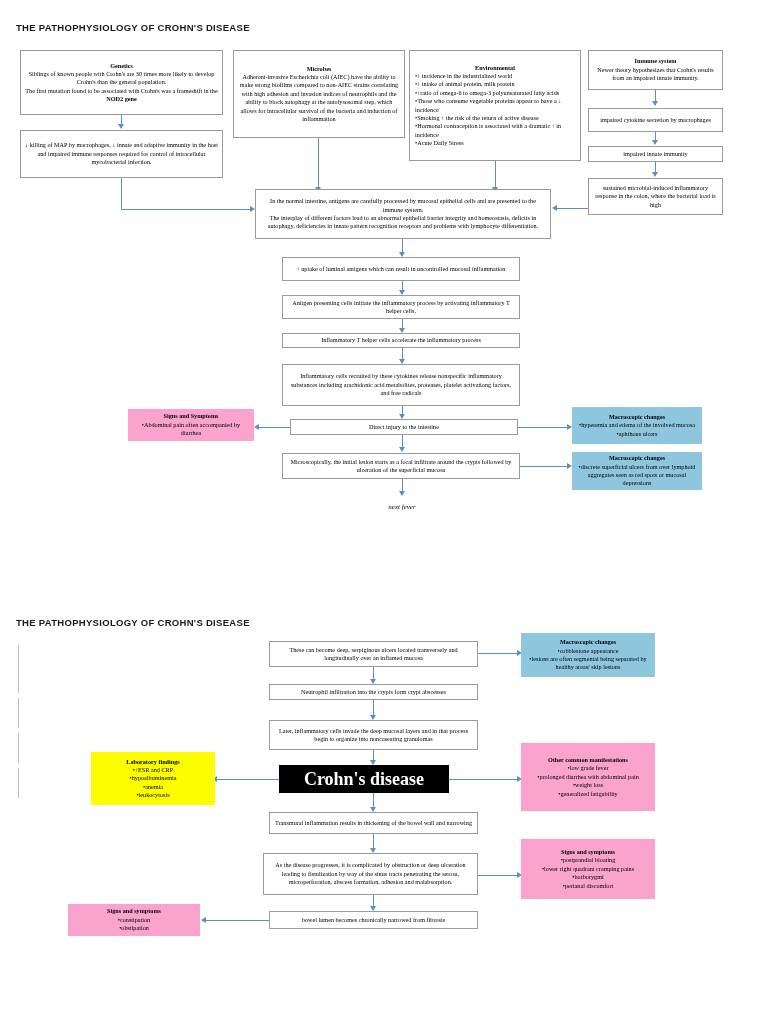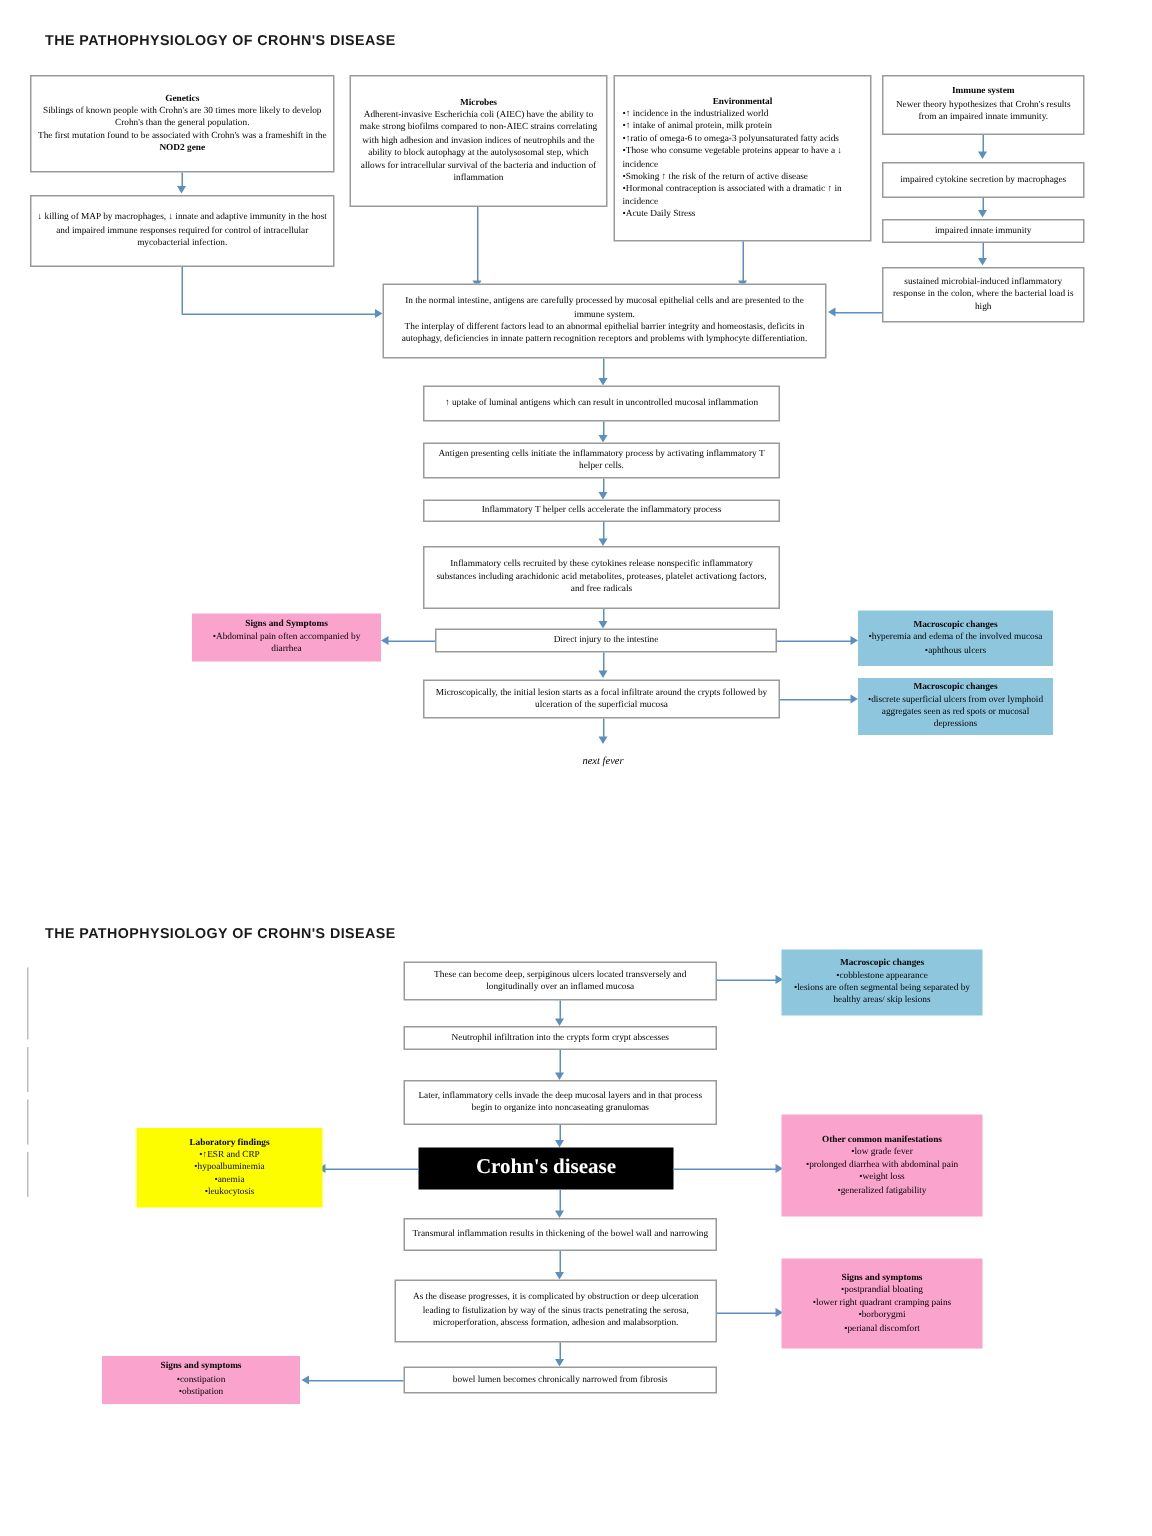--- a/index.html
+++ b/index.html
@@ -17,21 +17,20 @@
     position: relative;
     width: 768px;
     overflow: visible;
   }
   .page-title {
     font-family: "Liberation Sans", sans-serif;
     font-weight: bold;
     font-size: 9.5px;
     letter-spacing: 0.3px;
     color: #1a1a1a;
-    margin-left: 14px;
   }
   .node {
     position: absolute;
     border: 1px solid #9a9a9a;
     background: #ffffff;
     font-size: 6.2px;
     line-height: 1.35;
     text-align: center;
     padding: 3px 4px;
     display: flex;
@@ -52,21 +51,21 @@
   }
   .node ul li { display: block; }
   .node ul.bullets li::before { content: "\2022 "; }
   .node ul.leftlist { text-align: left; }
 
   .pink  { background: #f9a3cd; border: none; }
   .blue  { background: #8ec6dd; border: none; }
   .yellow{ background: #fdfd00; border: none; }
   .black { background: #000000; border: none; color: #ffffff;
            font-family: "Liberation Serif", serif;
-           font-size: 14px; font-weight: bold; }
+           font-size: 18px; font-weight: bold; }
 
   
   .vline, .hline {
     position: absolute;
     background: #5b8fc0;
   }
   .vline { width: 1px; }
   .hline { height: 1px; }
 
   .arrow {

